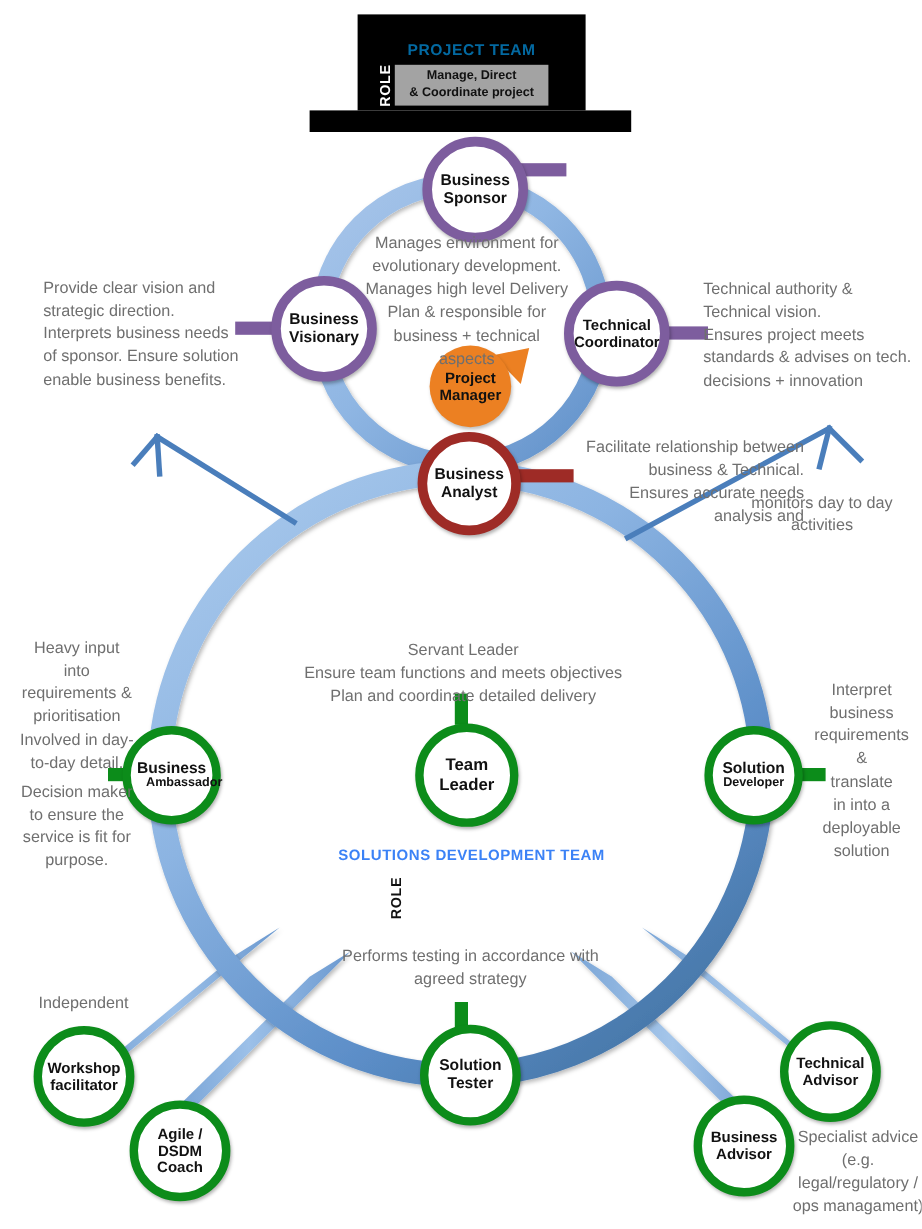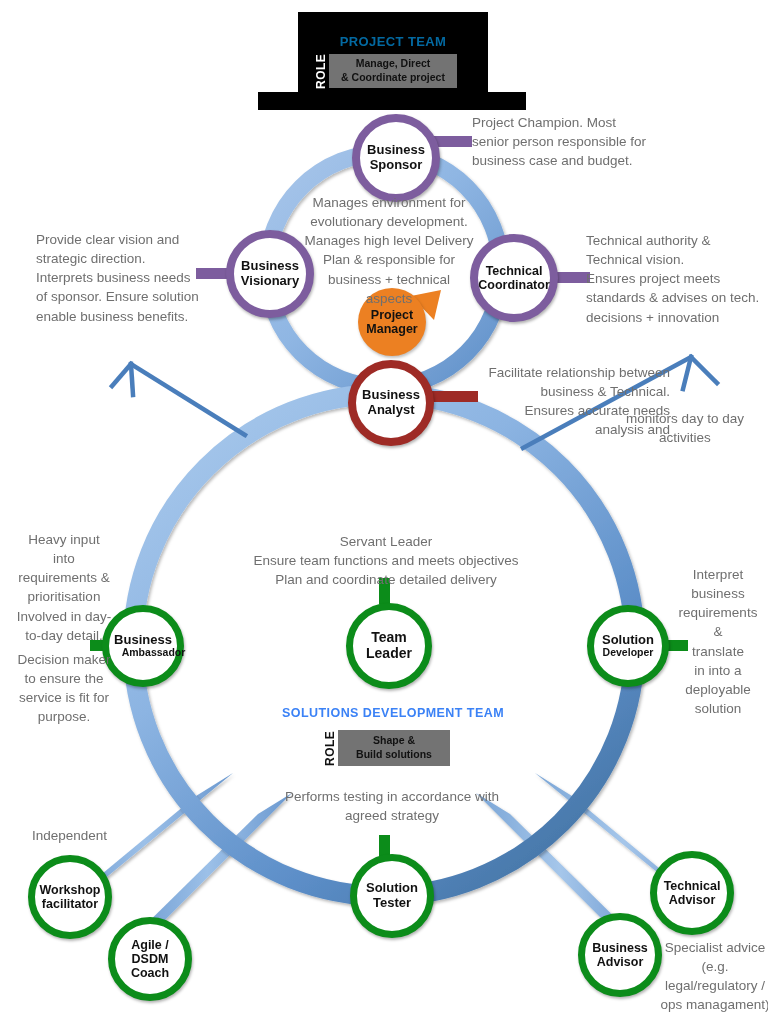--- a/index.html
+++ b/index.html
@@ -58,21 +58,21 @@
     color:#0369a1;font-size:13px;font-weight:bold;letter-spacing:.4px;z-index:3;
   }
   .roleblk{position:absolute;display:flex;align-items:stretch;z-index:3;}
   .roleword{
     writing-mode:vertical-rl;transform:rotate(180deg);
     font-size:12px;font-weight:bold;letter-spacing:.5px;
     display:flex;align-items:center;justify-content:center;
     padding:0 1px;
   }
   .rolebox{
-    background:#737373;color:#111;font-size:10.5px;font-weight:bold;
+    background:#a3a3a3;color:#111;font-size:10.5px;font-weight:bold;
     display:flex;flex-direction:column;align-items:center;justify-content:center;
     text-align:center;line-height:1.3;
   }
 
   
   #sdt-title{
     position:absolute;left:248px;top:706px;width:290px;text-align:center;
     color:#3b82f6;font-size:12.5px;font-weight:bold;letter-spacing:.45px;
   }
 </style>
@@ -222,29 +222,22 @@
   </div>
 
   <div class="node green" style="left:650px;top:851px;width:84px;height:84px;font-size:12.5px;">
     <span class="l1">Technical</span>
     <span class="l2">Advisor</span>
   </div>
 
   <div id="sdt-title">SOLUTIONS DEVELOPMENT TEAM</div>
   <div class="roleblk" style="left:322px;top:730px;height:36px;">
     <div class="roleword" style="color:#111111;">ROLE</div>
-    <div class="rolebox" style="width:112px;">
-      <span>Shape &amp;</span>
-      <span>Build solutions</span>
-    </div>
-  </div>
-
-  <div class="cap l" style="left:472px;top:113px;width:250px;">Project Champion. Most
-senior person responsible for
-business case and budget.</div>
+  </div>
+
 
   <div class="cap l" style="left:36px;top:230px;width:200px;">Provide clear vision and
 strategic direction.
 Interprets business needs
 of sponsor. Ensure solution
 enable business benefits.</div>
 
   <div class="cap c" style="left:294px;top:193px;width:190px;">Manages environment for
 evolutionary development.
 Manages high level Delivery

